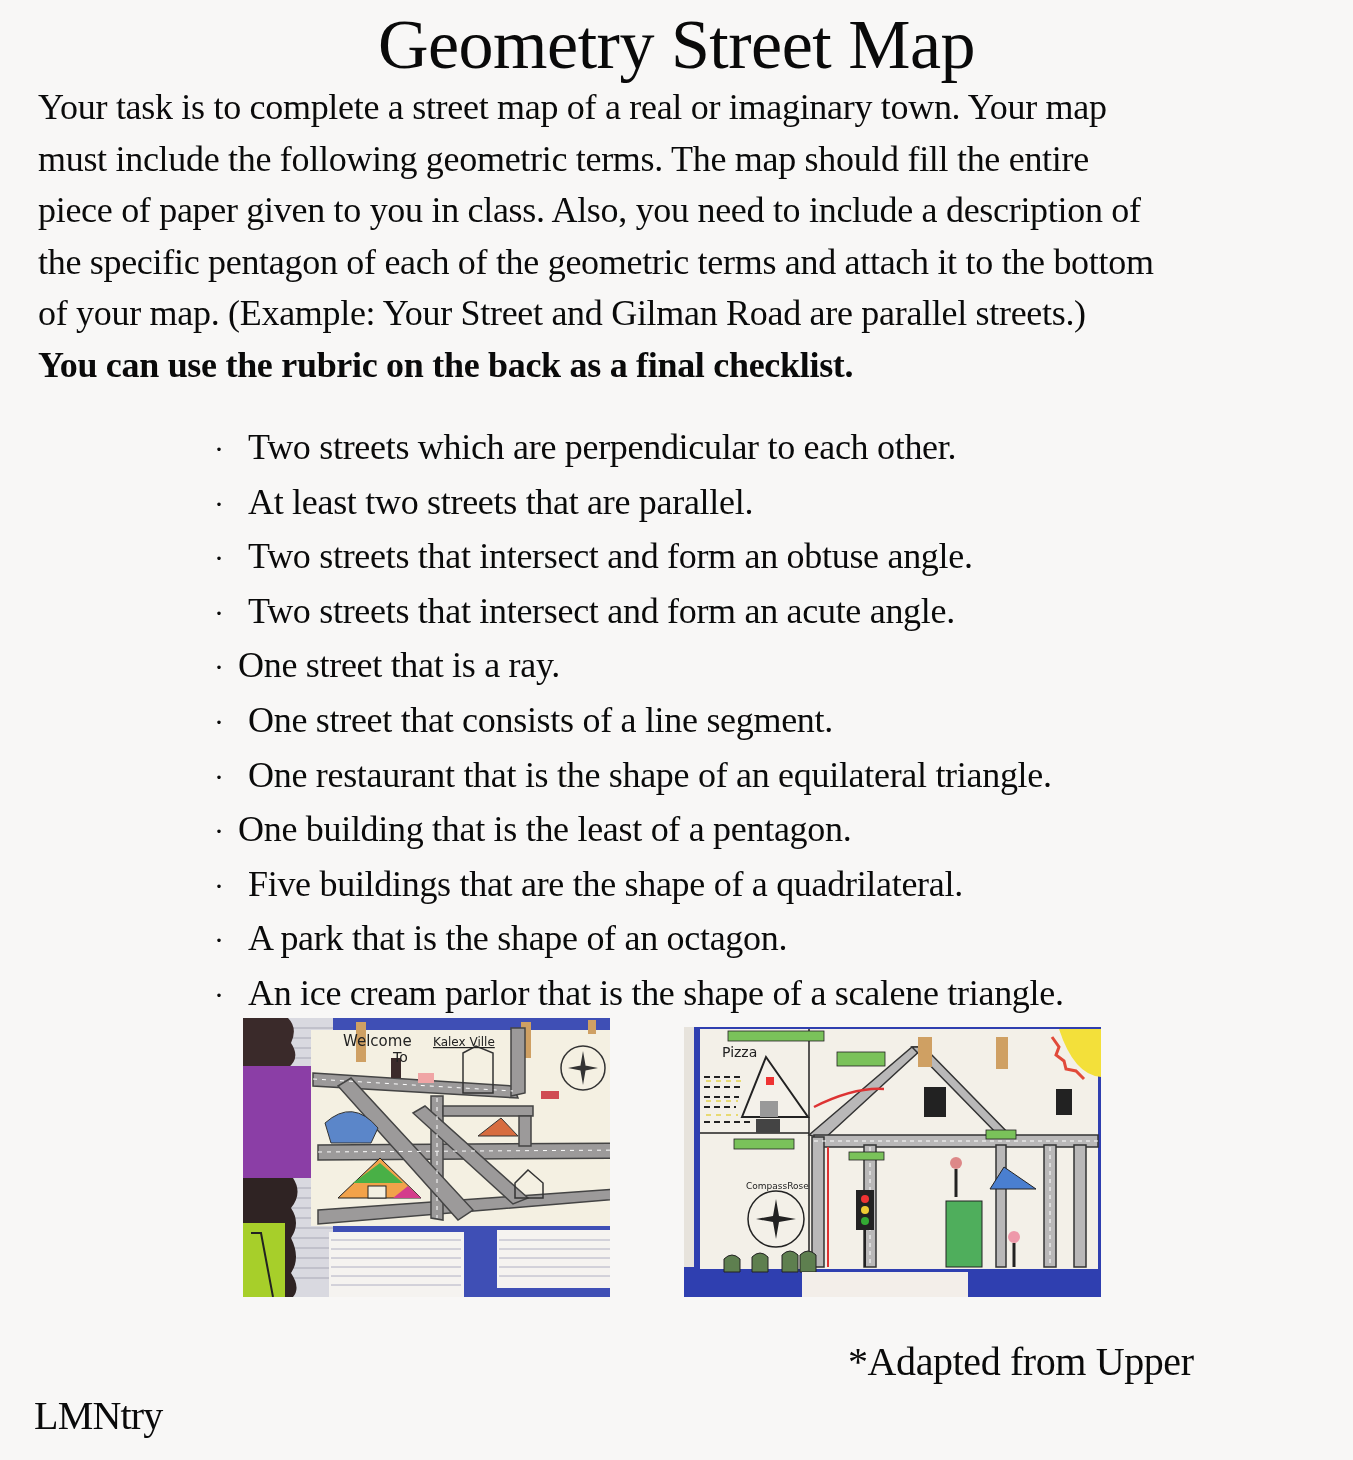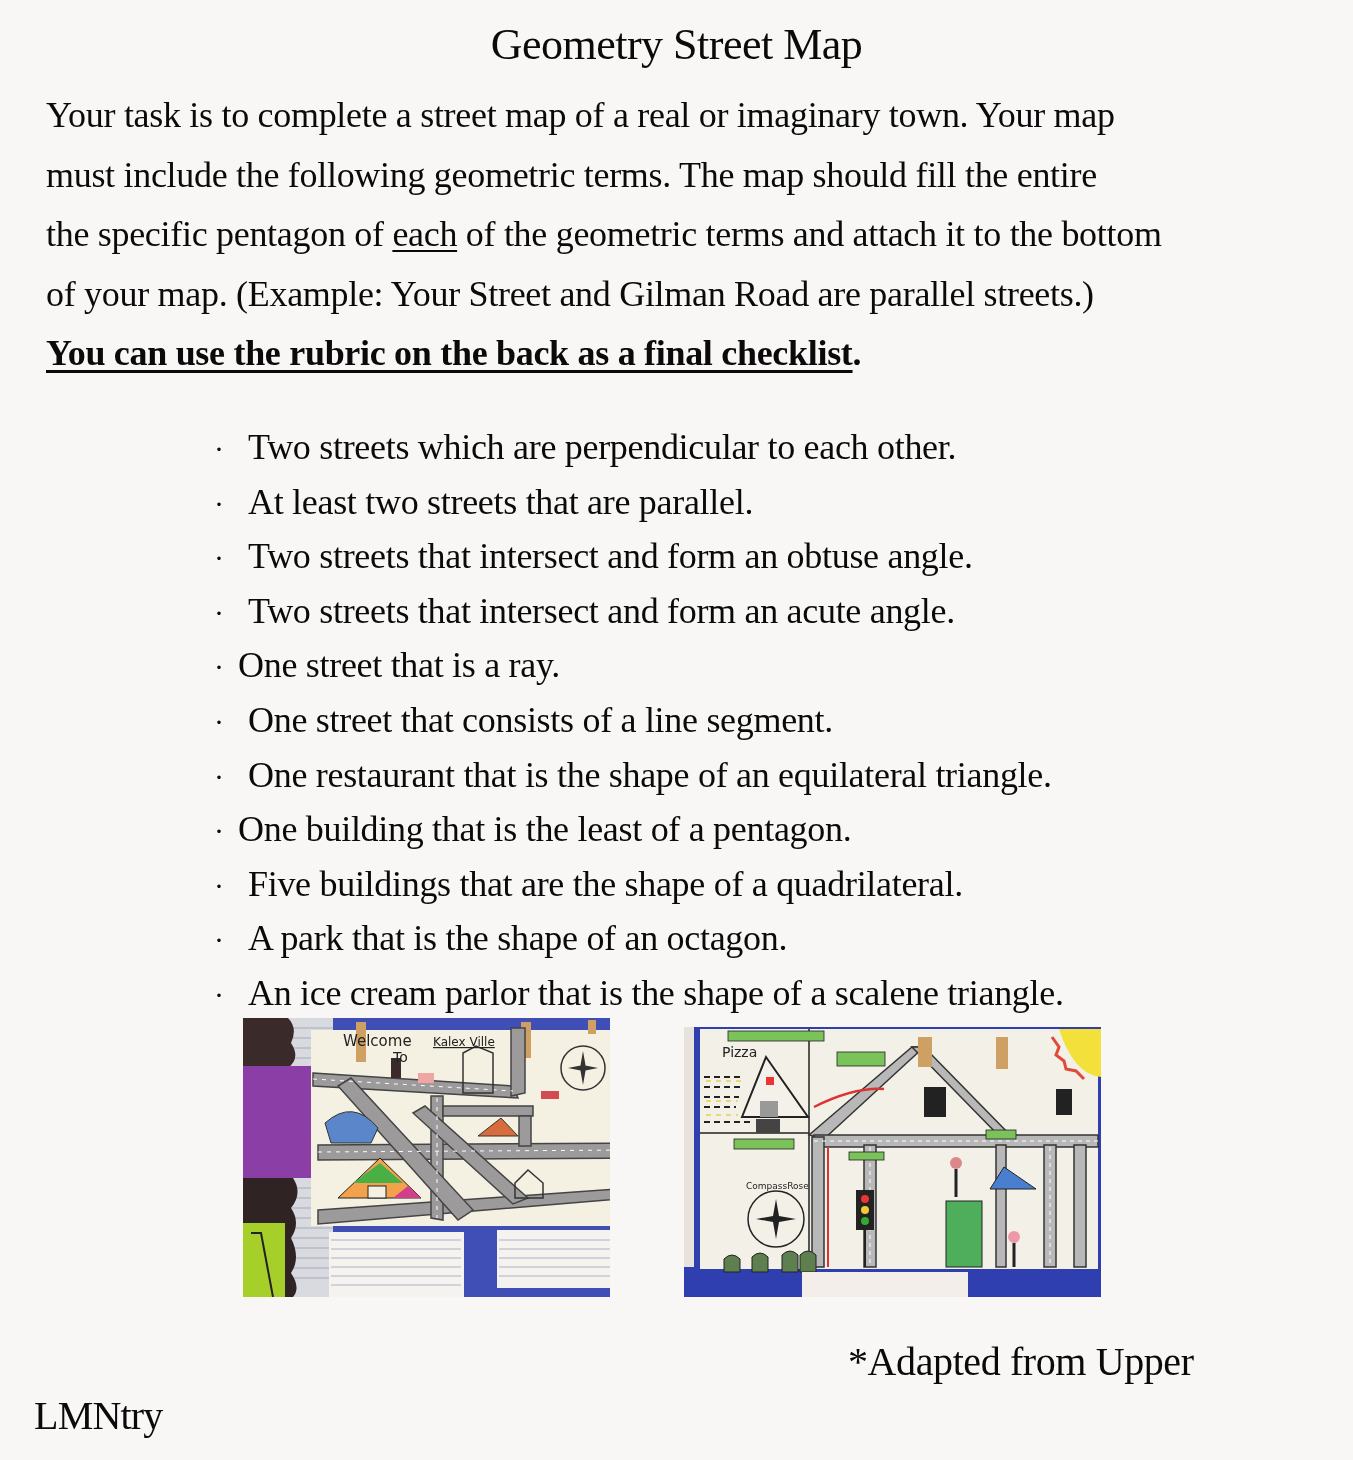--- a/index.html
+++ b/index.html
@@ -14,35 +14,35 @@
       overflow: hidden;
       font-family: "Liberation Serif", "DejaVu Serif", serif;
       color: #0a0a0a;
     }
     .title {
       position: absolute;
       top: 12px;
       left: 0;
       width: 1353px;
       text-align: center;
-      font-size: 44px;
+      font-size: 70px;
       line-height: 66px;
       letter-spacing: -0.5px;
     }
     .intro {
       position: absolute;
       top: 80px;
       left: 34px;
       width: 1300px;
       font-size: 36px;
       line-height: 47.5px;
       letter-spacing: -0.3px;
     }
-    .intro p { margin: 12px; white-space: nowrap; }
-    .u { text-decoration: underline; text-underline-offset: 4px; text-decoration-thickness: 2px; }
+    .intro p { margin: 4px; white-space: nowrap; }
+    .u { text-underline-offset: 4px; text-decoration-thickness: 2px; }
     .checklist-note {
       font-weight: bold;
     }
     .checklist-note .u {
       text-decoration-thickness: 3px;
       text-underline-offset: 5px;
     }
     .req-list {
       position: absolute;
       top: 421px;
@@ -81,20 +81,21 @@
     }
   </style>
 </head>
 <body>
 
 <div class="title">Geometry Street Map</div>
 
 <div class="intro">
   <p>Your task is to complete a street map of a real or imaginary town.  Your map</p>
   <p>must include the following geometric terms.  The map should fill the entire</p>
+  <p>piece of paper given to you in class.  Also, you need to include a description of</p>
   <p><span>the specific pentagon of </span><span class="u">each</span><span> of the geometric terms and attach it to the bottom</span></p>
   <p>of your map.  (Example:  Your Street and Gilman Road are parallel streets.)</p>
   <p class="checklist-note"><span class="u">You can use the rubric on the back as a final checklist</span><span>.</span></p>
 </div>
 
 <ul class="req-list">
   <li><span class="dot">·</span><span>Two streets which are perpendicular to each other.</span></li>
   <li><span class="dot">·</span><span>At least two streets that are parallel.</span></li>
   <li><span class="dot">·</span><span>Two streets that intersect and form an obtuse angle.</span></li>
   <li><span class="dot">·</span><span>Two streets that intersect and form an acute angle.</span></li>

